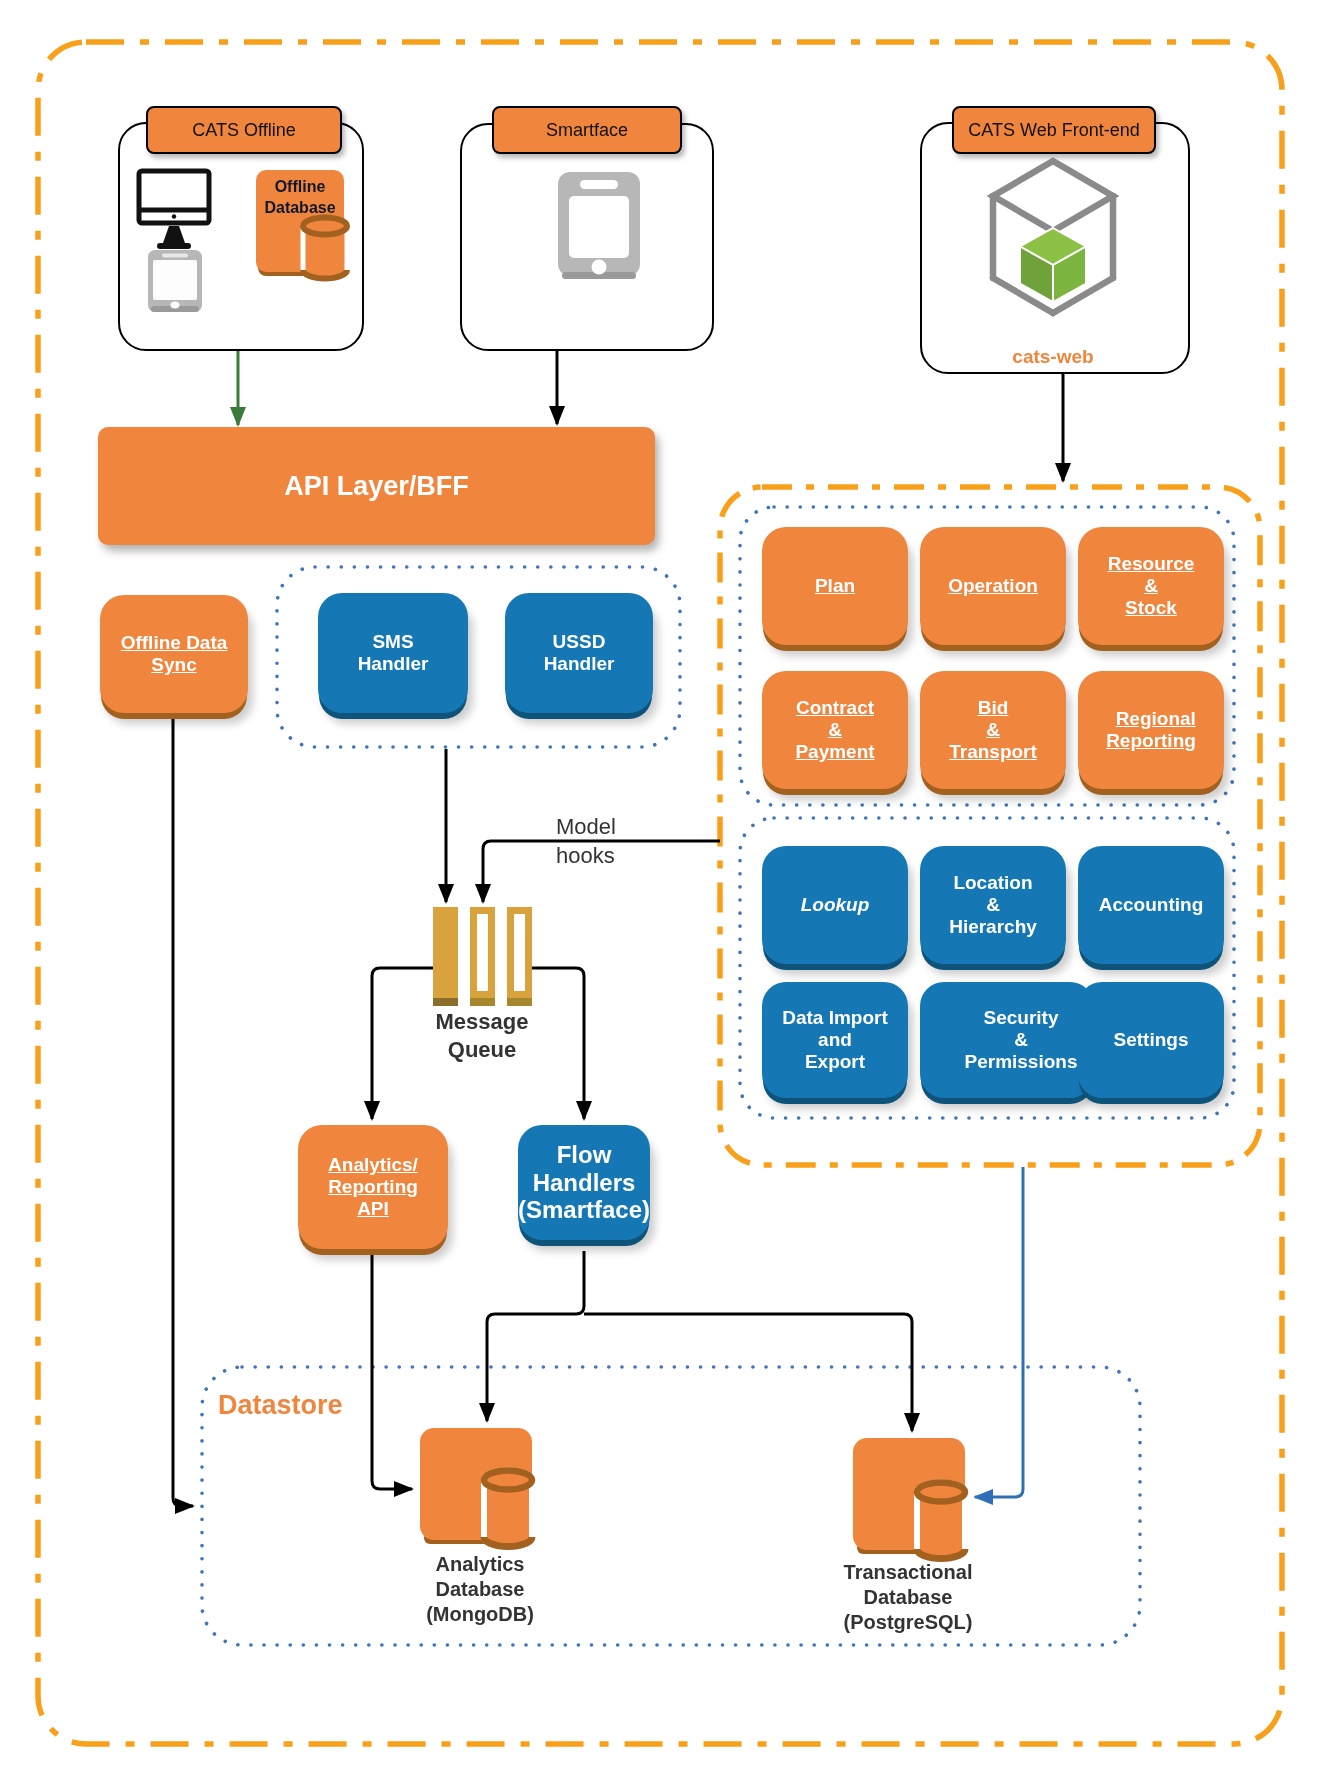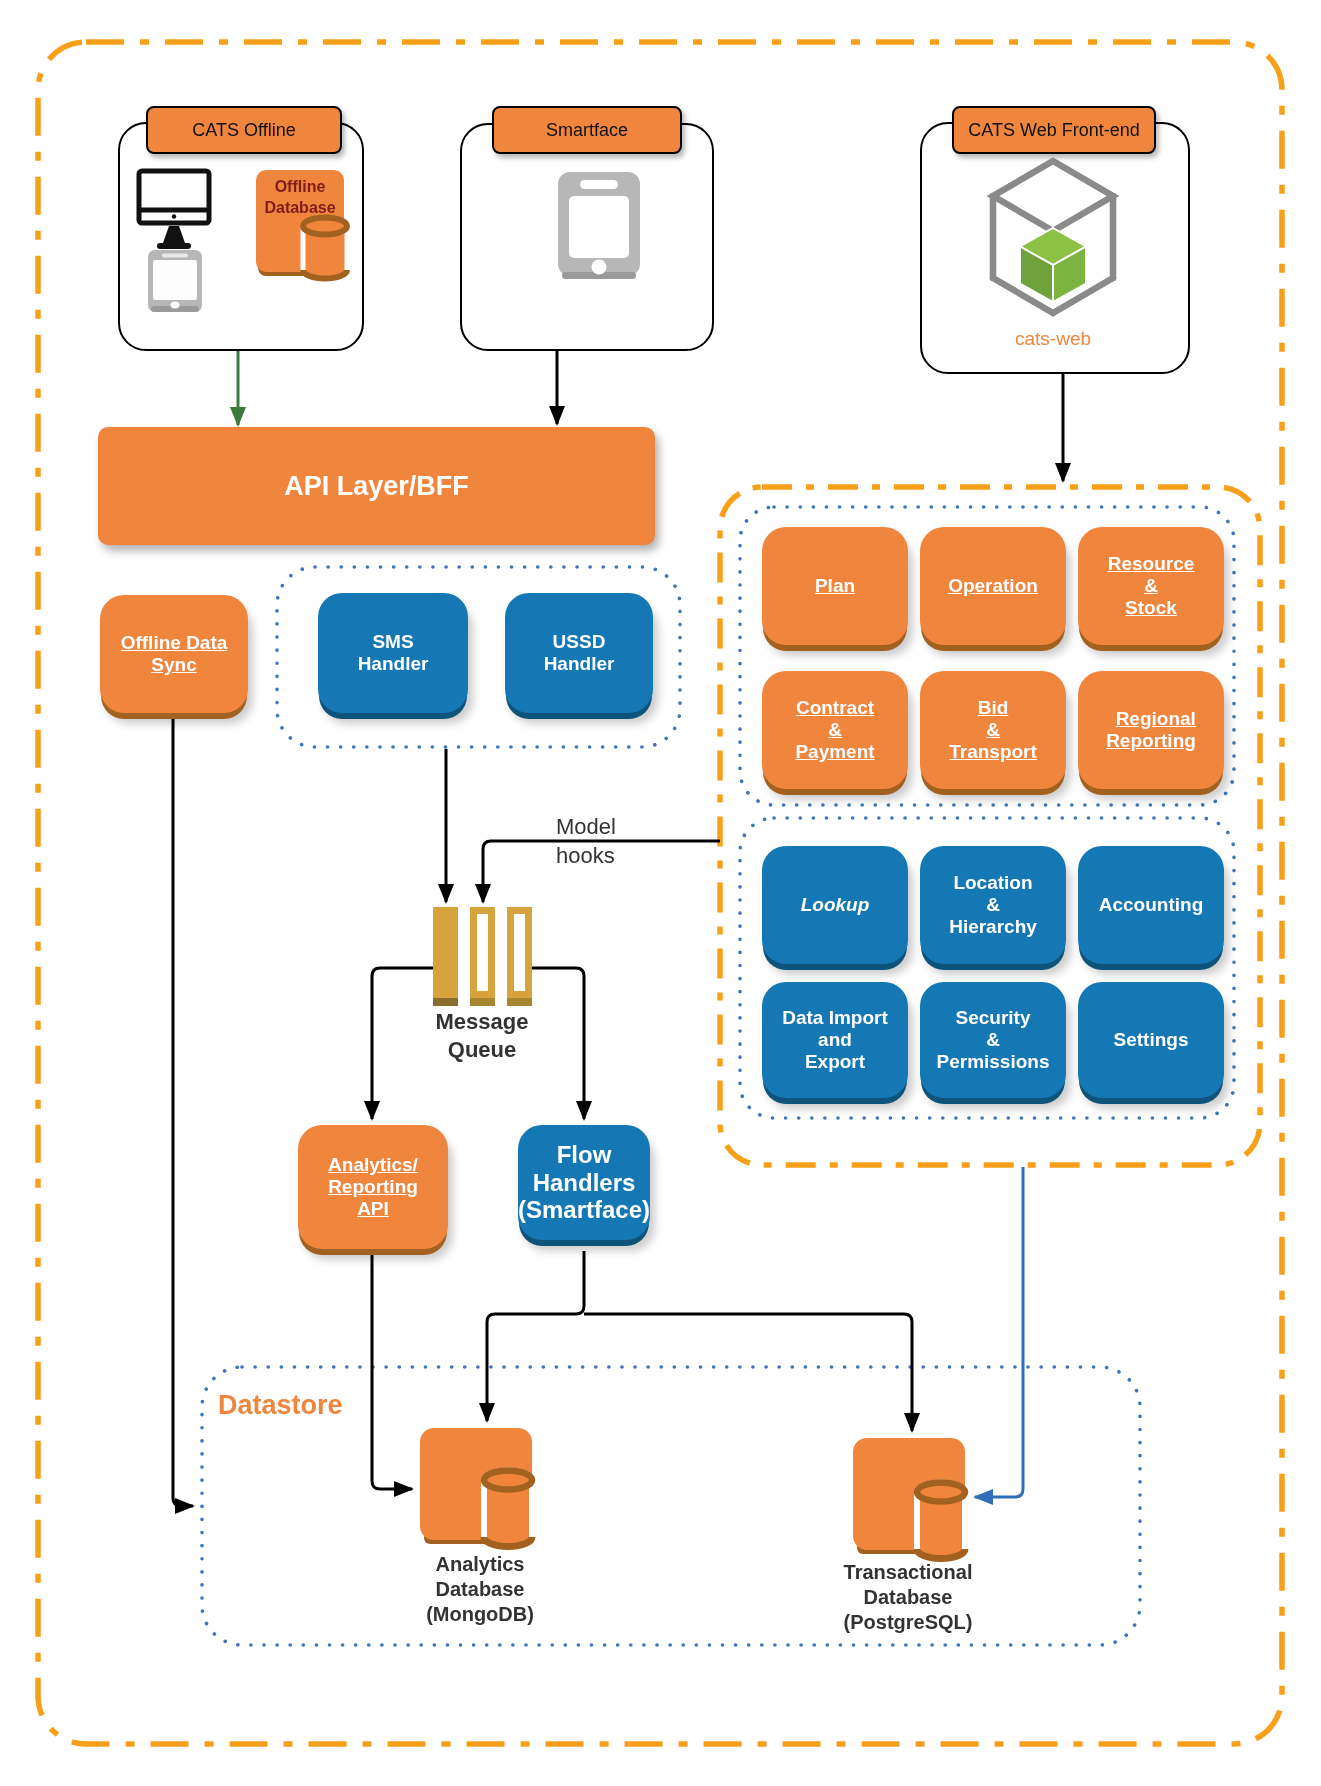--- a/index.html
+++ b/index.html
@@ -32,29 +32,29 @@
     color:#fff; font-weight:bold; font-size:27px; box-shadow:4px 6px 8px rgba(0,0,0,.30);
   }
 
   .lbl { position:absolute; z-index:2; color:#333; font-weight:bold; white-space:pre-line; text-align:center; }
 
   .offline-db {
     position:absolute; z-index:3; left:256px; top:170px; width:88px; height:102px;
     background:#f0853d; border-radius:10px; box-shadow:0 6px 0 -2px #a2611f;
   }
   .offline-db-label {
-    position:absolute; top:7px; left:0; right:0; text-align:center; color:#7f1d1d;
+    position:absolute; top:7px; left:0; right:0; text-align:center; color:#0f172a;
     font-weight:bold; font-size:16px; line-height:1.3; white-space:pre-line;
   }
   .offline-db-cyl { position:absolute; right:-8px; bottom:-12px; }
 
   .icon { position:absolute; z-index:3; }
   .cats-web-caption {
-    position:absolute; z-index:3; left:920px; top:328px; width:266px; text-align:center;
-    color:#f0853d; font-weight:normal; font-size:19px;
+    position:absolute; z-index:3; left:920px; top:346px; width:266px; text-align:center;
+    color:#f0853d; font-weight:bold; font-size:19px;
   }
   .datastore-label {
     position:absolute; z-index:3; left:218px; top:1390px;
     color:#f0853d; font-weight:bold; font-size:27px;
   }
   .hook-label {
     position:absolute; z-index:2; left:556px; top:812px; width:100px; text-align:left;
     color:#333; font-weight:normal; font-size:22px; line-height:29px; white-space:pre-line;
   }
 </style>
@@ -221,21 +221,21 @@
 Reporting</div>
 
   <div class="box3d blue" style="left:762px; top:846px; width:146px; height:118px;font-style:italic;">Lookup</div>
   <div class="box3d blue" style="left:920px; top:846px; width:146px; height:118px;">Location
 &amp;
 Hierarchy</div>
   <div class="box3d blue" style="left:1078px; top:846px; width:146px; height:118px;">Accounting</div>
   <div class="box3d blue" style="left:762px; top:982px; width:146px; height:116px;">Data Import
 and
 Export</div>
-  <div class="box3d blue" style="left:920px; top:982px; width:146px; height:116px;">Security
+  <div class="box3d blue" style="left:920px; top:982px; width:146px; height:116px;padding-left:28px;">Security
 &amp;
 Permissions</div>
   <div class="box3d blue" style="left:1078px; top:982px; width:146px; height:116px;">Settings</div>
 
   <div class="datastore-label">Datastore</div>
 
   <div class="lbl" style="left:395px; top:1552px; width:170px; font-size:20px; line-height:1.24;">Analytics
 Database
 (MongoDB)</div>
   <div class="lbl" style="left:813px; top:1560px; width:190px; font-size:20px; line-height:1.24;">Transactional

